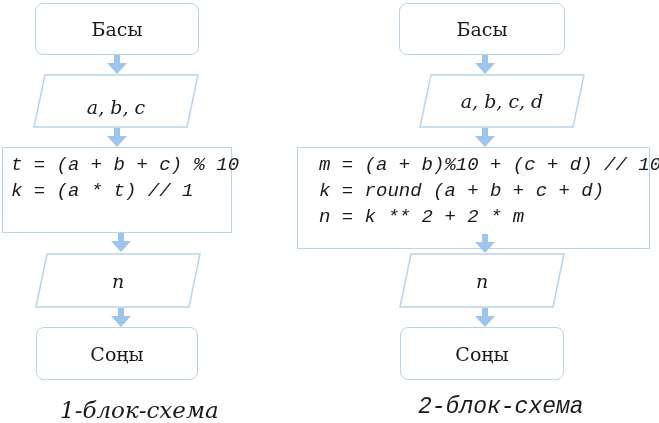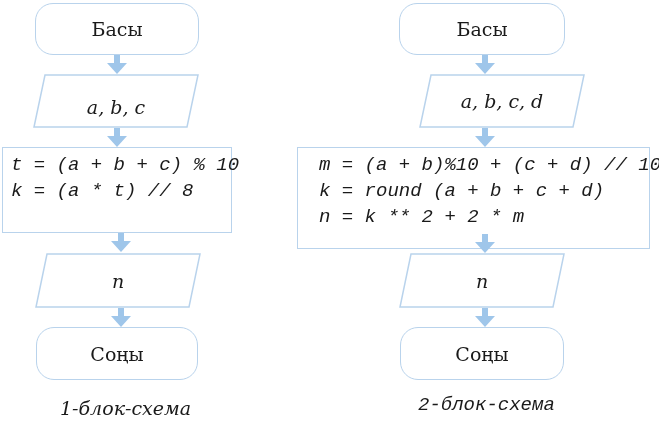--- a/index.html
+++ b/index.html
@@ -1,29 +1,29 @@
 <!DOCTYPE html>
 <html><head>
 <meta charset="utf-8">
 <style>
   html, body { margin:0; padding:0; background:#ffffff; }
   body { width:659px; height:423px; position:relative; overflow:hidden;
          font-family:"DejaVu Serif","Liberation Serif",serif; color:#1a1a1a; }
-  .terminal { position:absolute; border:1.5px solid #b9d3ec; border-radius:18px;
+  .terminal { position:absolute; border:1.5px solid #b9d3ec; border-radius:8px;
               background:#fff; display:flex; align-items:center; justify-content:center;
               font-size:19px; box-sizing:border-box; }
   .para { position:absolute; box-sizing:border-box; }
   .para svg { position:absolute; left:0; top:0; }
   .para .txt { position:absolute; left:0; right:0; top:0; bottom:0; display:flex;
                align-items:center; justify-content:center; font-style:italic; font-size:19px; }
   .proc { position:absolute; border:1.5px solid #b9d3ec; background:#fff; box-sizing:border-box;
           font-size:19px; line-height:26px; padding:4px 0 0 0;font-family:Liberation Mono, monospace; }
   .proc .line { white-space:nowrap; font-style:italic; }
   .arrow { position:absolute; width:22px; height:20px; }
-  .caption { position:absolute; font-style:italic; font-size:19px; }
+  .caption { position:absolute; font-style:italic; font-size:23px; }
 </style>
 </head>
 <body>
 
 <div>
   <div class="terminal" style="left:35px;top:3px;width:164px;height:52px;">
     <span>Басы</span>
   </div>
   <svg class="arrow" style="left:106px;top:55px;" viewBox="0 0 22 20">
     <rect x="8" y="0" width="6" height="8" fill="#9fc6ea"></rect>
@@ -34,21 +34,21 @@
         <polygon points="12,1 165,1 154,53 1,53" fill="#fff" stroke="#b9d3ec" stroke-width="1.5"></polygon>
       </svg>
     <div class="txt">a, b, c</div>
   </div>
   <svg class="arrow" style="left:106px;top:128px;" viewBox="0 0 22 20">
     <rect x="8" y="0" width="6" height="8" fill="#9fc6ea"></rect>
       <polygon points="1,8 21,8 11,19" fill="#9fc6ea"></polygon>
   </svg>
   <div class="proc" style="left:2px;top:147px;width:230px;height:86px;padding-left:8px;">
     <div class="line">t = (a + b + c) % 10</div>
-    <div class="line">k = (a * t) // 8</div>
+    <div class="line">k = (a * t) // 1</div>
   </div>
   <svg class="arrow" style="left:110px;top:233px;" viewBox="0 0 22 20">
     <rect x="8" y="0" width="6" height="8" fill="#9fc6ea"></rect>
       <polygon points="1,8 21,8 11,19" fill="#9fc6ea"></polygon>
   </svg>
   <div class="para" style="left:35px;top:253px;width:166px;height:55px;">
     <svg width="166" height="55">
         <polygon points="12,1 165,1 154,54 1,54" fill="#fff" stroke="#b9d3ec" stroke-width="1.5"></polygon>
       </svg>
     <div class="txt">n</div>

